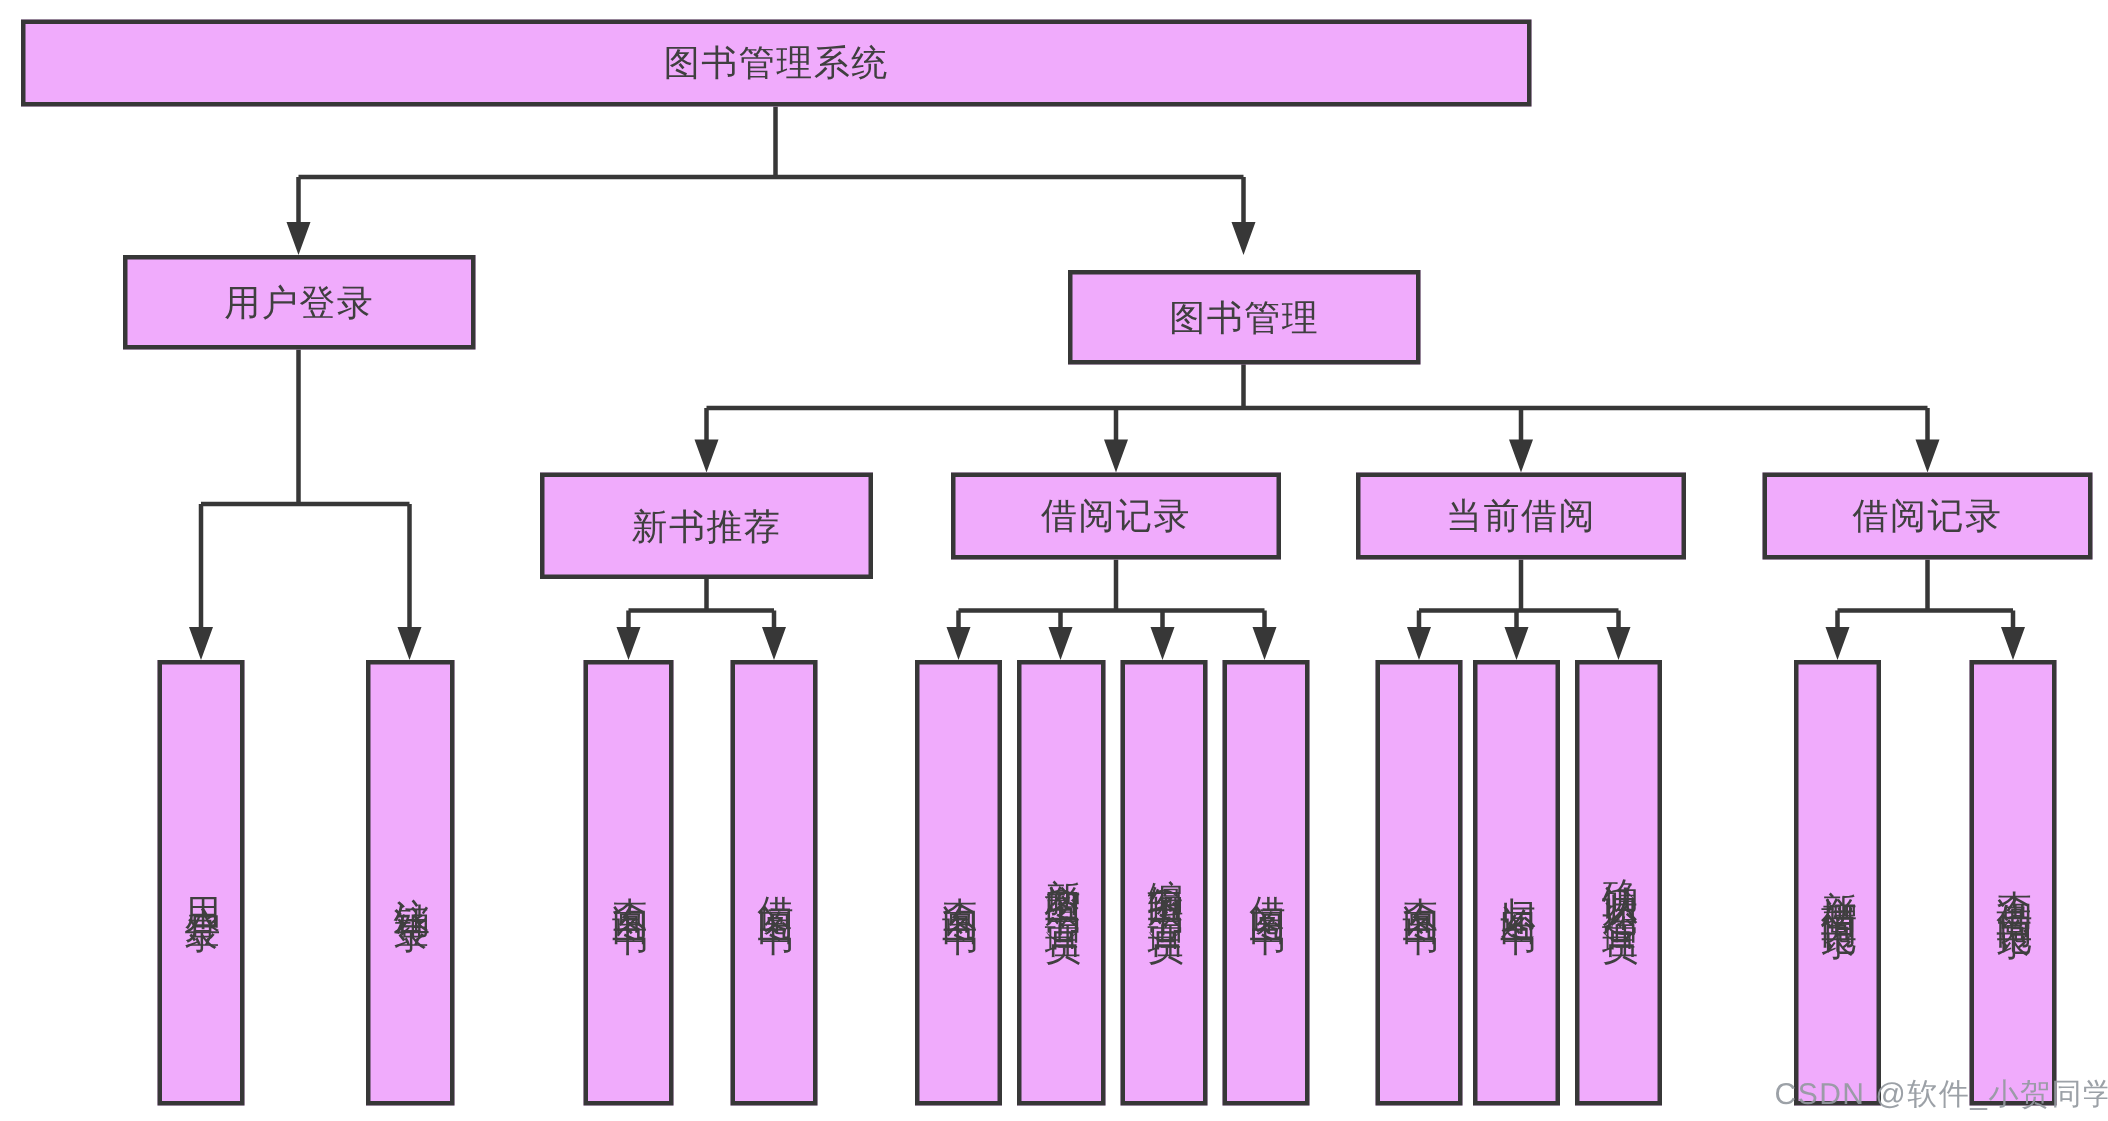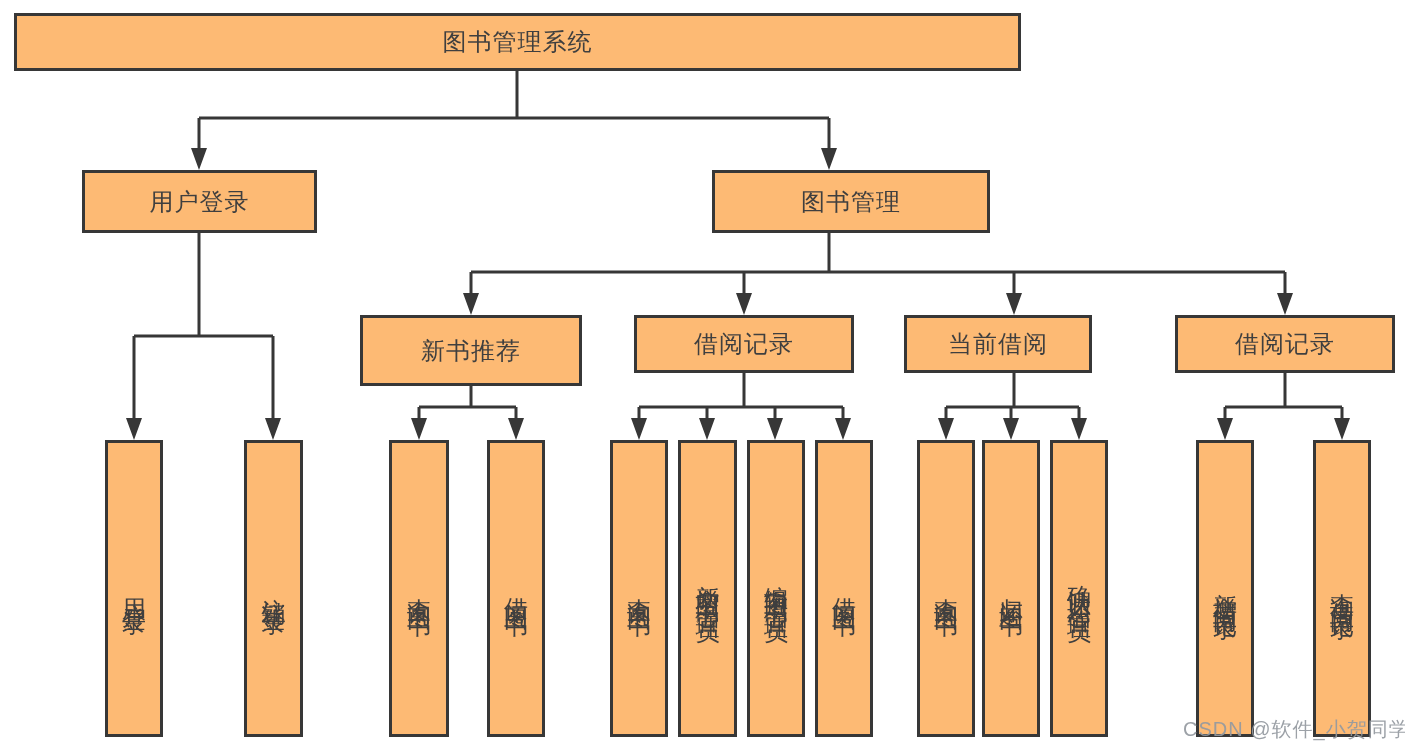--- a/index.html
+++ b/index.html
@@ -10,21 +10,21 @@
     overflow:hidden;
   }
   #connector-layer{
     position:absolute;left:0;top:0;width:1405px;height:747px;
     pointer-events:none;
   }
   .node{
     position:absolute;
     box-sizing:border-box;
     border:3px solid #373737;
-    background:#fdba74;
+    background:#f0abfc;
     display:flex;align-items:center;justify-content:center;
     color:#3f3f3f;
   }
   .hlabel{
     font-size:24px;
     letter-spacing:1px;
     white-space:nowrap;
   }
   .vlabel{
     writing-mode:vertical-rl;
@@ -64,31 +64,31 @@
            M1217,418 H1233 L1225,440 Z M1334,418 H1350 L1342,440 Z"></path>
 </svg>
 
 <div class="node" style="left:14px;top:13px;width:1007px;height:58px">
   <span class="hlabel">图书管理系统</span>
 </div>
 
 <div class="node" style="left:82px;top:170px;width:235px;height:63px">
   <span class="hlabel">用户登录</span>
 </div>
-<div class="node" style="left:712px;top:170px;width:278px;height:63px">
+<div class="node" style="left:712px;top:180px;width:235px;height:63px">
   <span class="hlabel">图书管理</span>
 </div>
 
 <div class="node" style="left:360px;top:315px;width:222px;height:71px">
   <span class="hlabel">新书推荐</span>
 </div>
 <div class="node" style="left:634px;top:315px;width:220px;height:58px">
   <span class="hlabel">借阅记录</span>
 </div>
-<div class="node" style="left:904px;top:315px;width:188px;height:58px">
+<div class="node" style="left:904px;top:315px;width:220px;height:58px">
   <span class="hlabel">当前借阅</span>
 </div>
 <div class="node" style="left:1175px;top:315px;width:220px;height:58px">
   <span class="hlabel">借阅记录</span>
 </div>
 
 <div class="node" style="left:105px;top:440px;width:58px;height:297px">
   <span class="vlabel">用户登录</span>
 </div>
 <div class="node" style="left:244px;top:440px;width:59px;height:297px">

